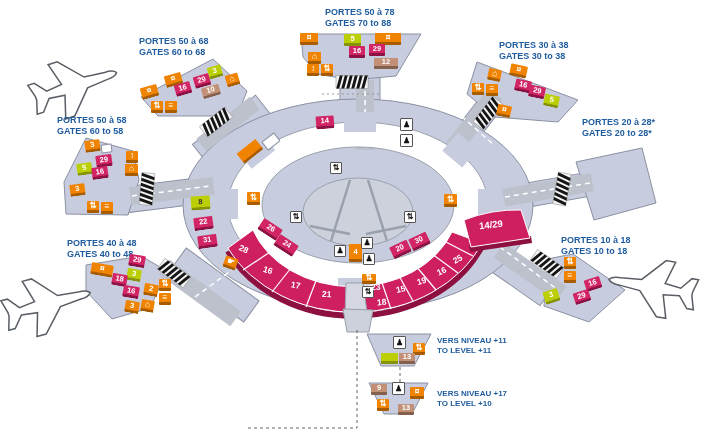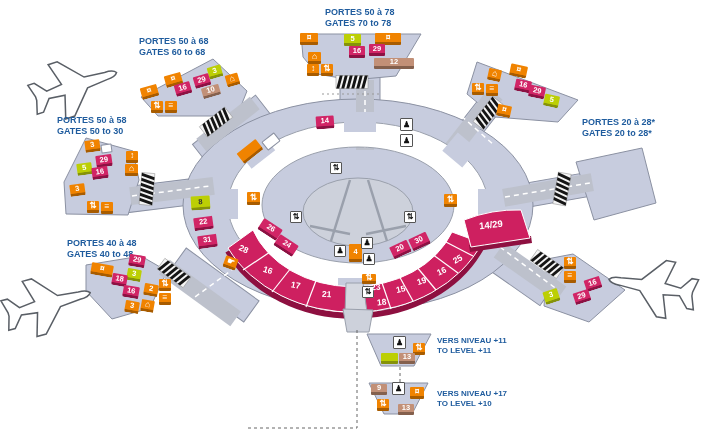--- a/index.html
+++ b/index.html
@@ -180,53 +180,61 @@
   <path d="M367,334 L431,334 L414,366 L381,366 Z" fill="#c7ccde" stroke="#8b91a2"></path>
   <path d="M369,383 L428,383 L412,414 L384,414 Z" fill="#c7ccde" stroke="#8b91a2"></path>
 
   <use href="#plane" transform="translate(75,86) rotate(-18) scale(0.95)"></use>
   <use href="#plane" transform="translate(48,304) rotate(-15) scale(0.95)"></use>
   <use href="#plane" transform="translate(652,287) scale(-1,1) rotate(-10) scale(0.95)"></use>
 </svg>
 
 <div class="lbl" style="left:325px;top:7px">
   <div>PORTES 50 à 78</div>
-  <div>GATES 70 to 78</div>
+  <div>GATES 70 to 88</div>
 </div>
 <div class="lbl" style="left:139px;top:36px">
   <div>PORTES 50 à 68</div>
   <div>GATES 60 to 68</div>
 </div>
 <div class="lbl" style="left:57px;top:115px">
   <div>PORTES 50 à 58</div>
-  <div>GATES 50 to 30</div>
+  <div>GATES 60 to 58</div>
 </div>
 <div class="lbl" style="left:67px;top:238px">
   <div>PORTES 40 à 48</div>
   <div>GATES 40 to 48</div>
 </div>
+<div class="lbl" style="left:499px;top:40px">
+  <div>PORTES 30 à 38</div>
+  <div>GATES 30 to 38</div>
+</div>
 <div class="lbl" style="left:582px;top:117px">
   <div>PORTES 20 à 28*</div>
   <div>GATES 20 to 28*</div>
+</div>
+<div class="lbl" style="left:561px;top:235px">
+  <div>PORTES 10 à 18</div>
+  <div>GATES 10 to 18</div>
 </div>
 <div class="lbl sm" style="left:437px;top:336px">
   <div>VERS NIVEAU +11</div>
   <div>TO LEVEL +11</div>
 </div>
 <div class="lbl sm" style="left:437px;top:389px">
   <div>VERS NIVEAU +17</div>
   <div>TO LEVEL +10</div>
 </div>
 
 <div class="b or ic" style="left:300px;top:33px;width:18px;height:12px">¤</div>
 <div class="b gr" style="left:344px;top:34px;width:17px;height:12px">5</div>
 <div class="b or ic" style="left:375px;top:33px;width:26px;height:12px">¤</div>
 <div class="b pk" style="left:349px;top:46px;width:16px;height:12px">16</div>
 <div class="b pk" style="left:369px;top:44px;width:16px;height:12px">29</div>
-<div class="b tn" style="left:374px;top:58px;width:40px;height:11px">12</div>
+<div class="b tn" style="left:374px;top:58px;width:24px;height:11px">12</div>
 <div class="b or ic" style="left:308px;top:52px;width:13px;height:12px">⌂</div>
 <div class="b or ic" style="left:307px;top:64px;width:12px;height:12px">↕</div>
 <div class="b or ic" style="left:321px;top:64px;width:12px;height:12px">⇅</div>
 
 <div class="b or ic" style="left:141px;top:86px;width:17px;height:12px;transform:rotate(-16deg)">¤</div>
 <div class="b or ic" style="left:165px;top:74px;width:17px;height:12px;transform:rotate(-16deg)">¤</div>
 <div class="b gr" style="left:208px;top:66px;width:14px;height:12px;transform:rotate(-16deg)">3</div>
 <div class="b pk" style="left:175px;top:83px;width:16px;height:12px;transform:rotate(-16deg)">16</div>
 <div class="b pk" style="left:194px;top:75px;width:16px;height:12px;transform:rotate(-16deg)">29</div>
 <div class="b tn" style="left:202px;top:86px;width:18px;height:11px;transform:rotate(-16deg)">10</div>

